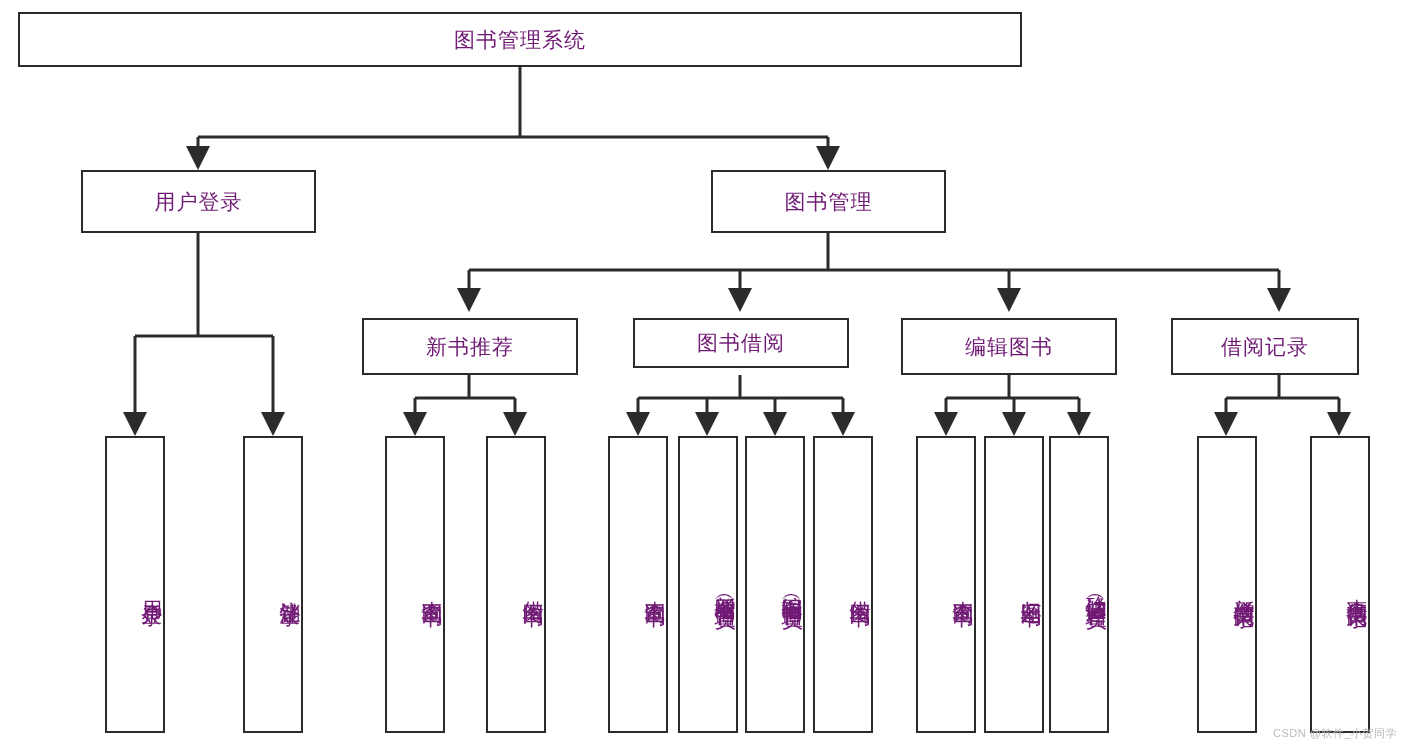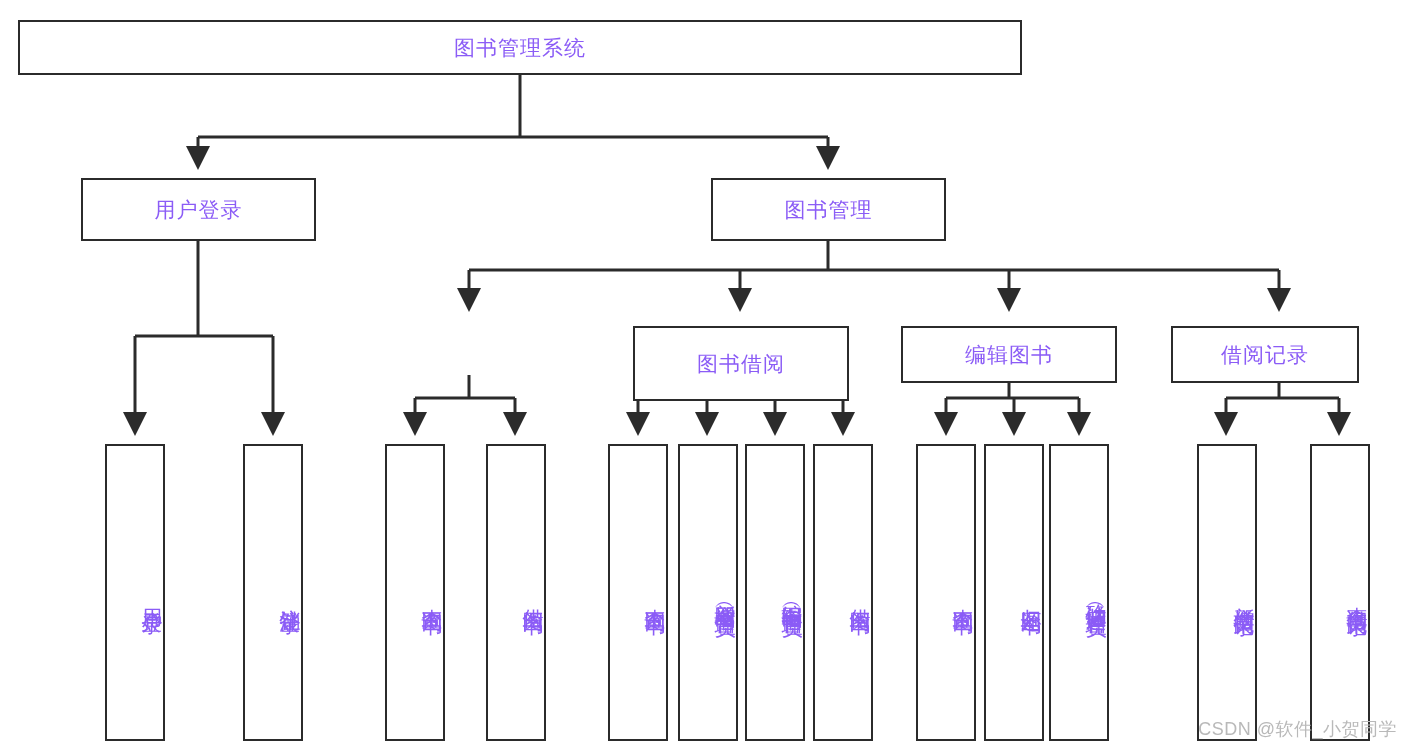--- a/index.html
+++ b/index.html
@@ -27,22 +27,21 @@
     pointer-events: none;
   }
   .node {
     position: absolute;
     box-sizing: border-box;
     border: 2px solid #2b2b2b;
     background: #ffffff;
     display: flex;
     align-items: center;
     justify-content: center;
-    color: #8b5cf6;
-    margin-top: 8px;
+    color: #701a75;
   }
   .node.horiz {
     font-size: 21px;
     letter-spacing: 1px;
   }
   .node.vert {
     writing-mode: vertical-rl;
     text-orientation: upright;
     font-size: 21px;
     letter-spacing: 2px;
@@ -53,21 +52,21 @@
   }
   .node.vert .vtext {
     writing-mode: vertical-rl;
     text-orientation: upright;
     white-space: nowrap;
   }
   .watermark {
     position: absolute;
     right: 8px;
     bottom: 6px;
-    font-size: 18px;
+    font-size: 11px;
     color: #b9b9b9;
     letter-spacing: 0.5px;
     white-space: nowrap;
   }
 </style>
 </head>
 <body>
 
 <div id="canvas">
 
@@ -125,21 +124,24 @@
     <span>图书管理系统</span>
   </div>
 
   <div class="node horiz" style="left:81px; top:170px; width:235px; height:63px;">
     <span>用户登录</span>
   </div>
   <div class="node horiz" style="left:711px; top:170px; width:235px; height:63px;">
     <span>图书管理</span>
   </div>
 
-  <div class="node horiz" style="left:633px; top:318px; width:216px; height:75px;">
+  <div class="node horiz" style="left:362px; top:318px; width:216px; height:57px;">
+    <span>新书推荐</span>
+  </div>
+  <div class="node horiz" style="left:633px; top:318px; width:216px; height:50px;">
     <span>图书借阅</span>
   </div>
   <div class="node horiz" style="left:901px; top:318px; width:216px; height:57px;">
     <span>编辑图书</span>
   </div>
   <div class="node horiz" style="left:1171px; top:318px; width:188px; height:57px;">
     <span>借阅记录</span>
   </div>
 
   <div class="node vert" style="left:105px; top:436px; width:60px; height:297px;">

